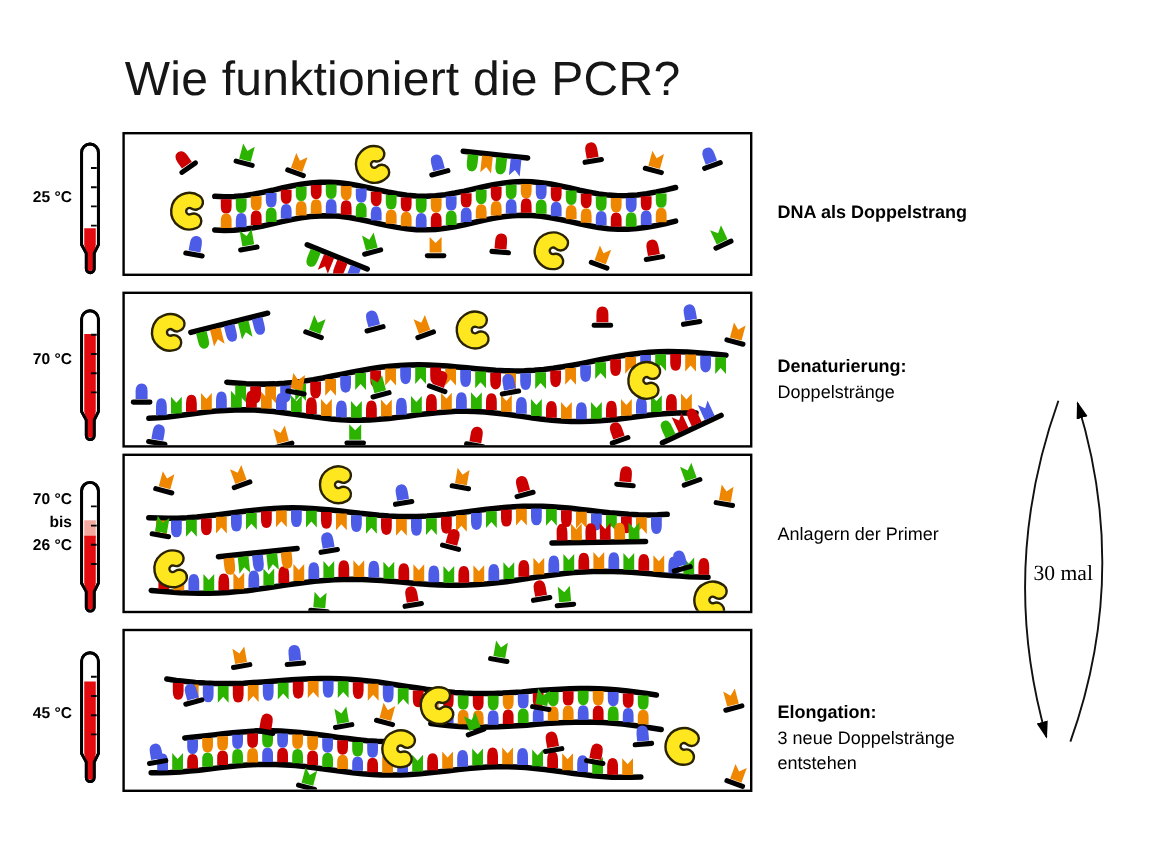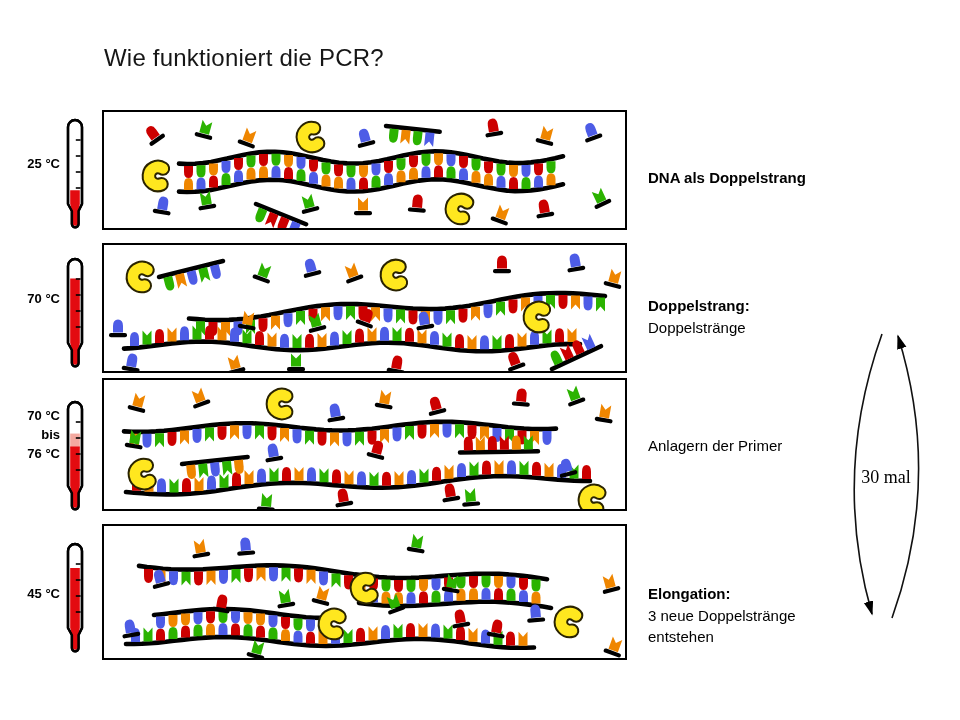--- a/index.html
+++ b/index.html
@@ -1,18 +1,18 @@
 <!DOCTYPE html>
 <html><head>
 <meta charset="utf-8">
 <style>
   html,body{margin:0;padding:0;background:#fff;}
   body{width:960px;height:720px;position:relative;font-family:"Liberation Sans",sans-serif;overflow:hidden;}
   .slide{position:absolute;inset:0;background:#ffffff;}
-  .title{position:absolute;left:104px;top:44px;margin:0;font-size:24px;font-weight:400;color:#161616;letter-spacing:.2px;}
+  .title{position:absolute;left:104px;top:44px;margin:0;font-size:40px;font-weight:400;color:#161616;letter-spacing:.2px;}
   .panel{position:absolute;left:102px;width:521px;border:2px solid #000;background:#fff;}
   .panel svg{display:block;width:100%;height:100%;}
   .p0{top:110px;height:116px}.p1{top:243px;height:126px}.p2{top:378px;height:129px}.p3{top:524px;height:132px}
   .thermo{position:absolute;left:18px;width:84px;height:120px;}
   .t0{top:116px}.t1{top:255px}.t2{top:398px}.t3{top:540px}
   .thermo svg{position:absolute;left:40px;top:0;}
   .temp{position:absolute;left:0;width:42px;text-align:right;font-weight:700;font-size:13px;line-height:19px;color:#000;}
   .temp div{min-height:0}
   .l0t{top:38px}.l1t{top:34px}.l2t{top:8px}.l3t{top:44px}
   .caption{position:absolute;left:648px;width:225px;font-size:15px;line-height:21.5px;color:#000;}
@@ -56,21 +56,21 @@
         <line x1="17.8" y1="40" x2="22.6" y2="40" stroke="#000" stroke-width="1.6"></line>
         <line x1="17.8" y1="56" x2="22.6" y2="56" stroke="#000" stroke-width="1.6"></line>
         <line x1="17.8" y1="72" x2="22.6" y2="72" stroke="#000" stroke-width="1.6"></line>
         <path d="M10,11 A7,7 0 0 1 24,11 L24,88 L20.5,95 L20.5,108 A3.3,3.3 0 0 1 13.9,108 L13.9,95 L10,88 Z" fill="none" stroke="#000" stroke-width="2.4" stroke-linejoin="round"></path>
       </svg>
   </div>
   <div class="thermo t2">
     <div class="temp l2t">
       <div>70 °C</div>
       <div>bis</div>
-      <div>76 °C</div>
+      <div>26 °C</div>
     </div>
     <svg id="tube2" width="34" height="118" viewBox="0 0 34 118">
         <path d="M10,11 A7,7 0 0 1 24,11 L24,88 L20.5,95 L20.5,108 A3.3,3.3 0 0 1 13.9,108 L13.9,95 L10,88 Z" fill="#fff" stroke="#000" stroke-width="2.4" stroke-linejoin="round"></path>
         <rect x="12.2" y="35.559999999999995" width="9.6" height="14.920000000000002" fill="#f4a9a0"></rect>
         <path d="M12.2,48.5 h9.6 V88 L20.5,95 L20.5,106.5 a3.1,3.1 0 0 1 -6.6,0 L13.9,95 L12.2,88 Z" fill="#e30b10"></path>
         <line x1="17.8" y1="24" x2="22.6" y2="24" stroke="#000" stroke-width="1.6"></line>
         <line x1="17.8" y1="40" x2="22.6" y2="40" stroke="#000" stroke-width="1.6"></line>
         <line x1="17.8" y1="56" x2="22.6" y2="56" stroke="#000" stroke-width="1.6"></line>
         <line x1="17.8" y1="72" x2="22.6" y2="72" stroke="#000" stroke-width="1.6"></line>
         <path d="M10,11 A7,7 0 0 1 24,11 L24,88 L20.5,95 L20.5,108 A3.3,3.3 0 0 1 13.9,108 L13.9,95 L10,88 Z" fill="none" stroke="#000" stroke-width="2.4" stroke-linejoin="round"></path>
@@ -756,21 +756,21 @@
         </g>
       </svg>
   </div>
 
   <div class="caption c0">
     <div class="line0">DNA als Doppelstrang</div>
     <div></div>
     <div></div>
   </div>
   <div class="caption c1">
-    <div class="line0">Doppelstrang:</div>
+    <div class="line0">Denaturierung:</div>
     <div>Doppelstränge</div>
   </div>
   <div class="caption c2">
     <div>Anlagern der Primer</div>
     <div></div>
   </div>
   <div class="caption c3">
     <div class="line0">Elongation:</div>
     <div>3 neue Doppelstränge</div>
     <div>entstehen</div>

